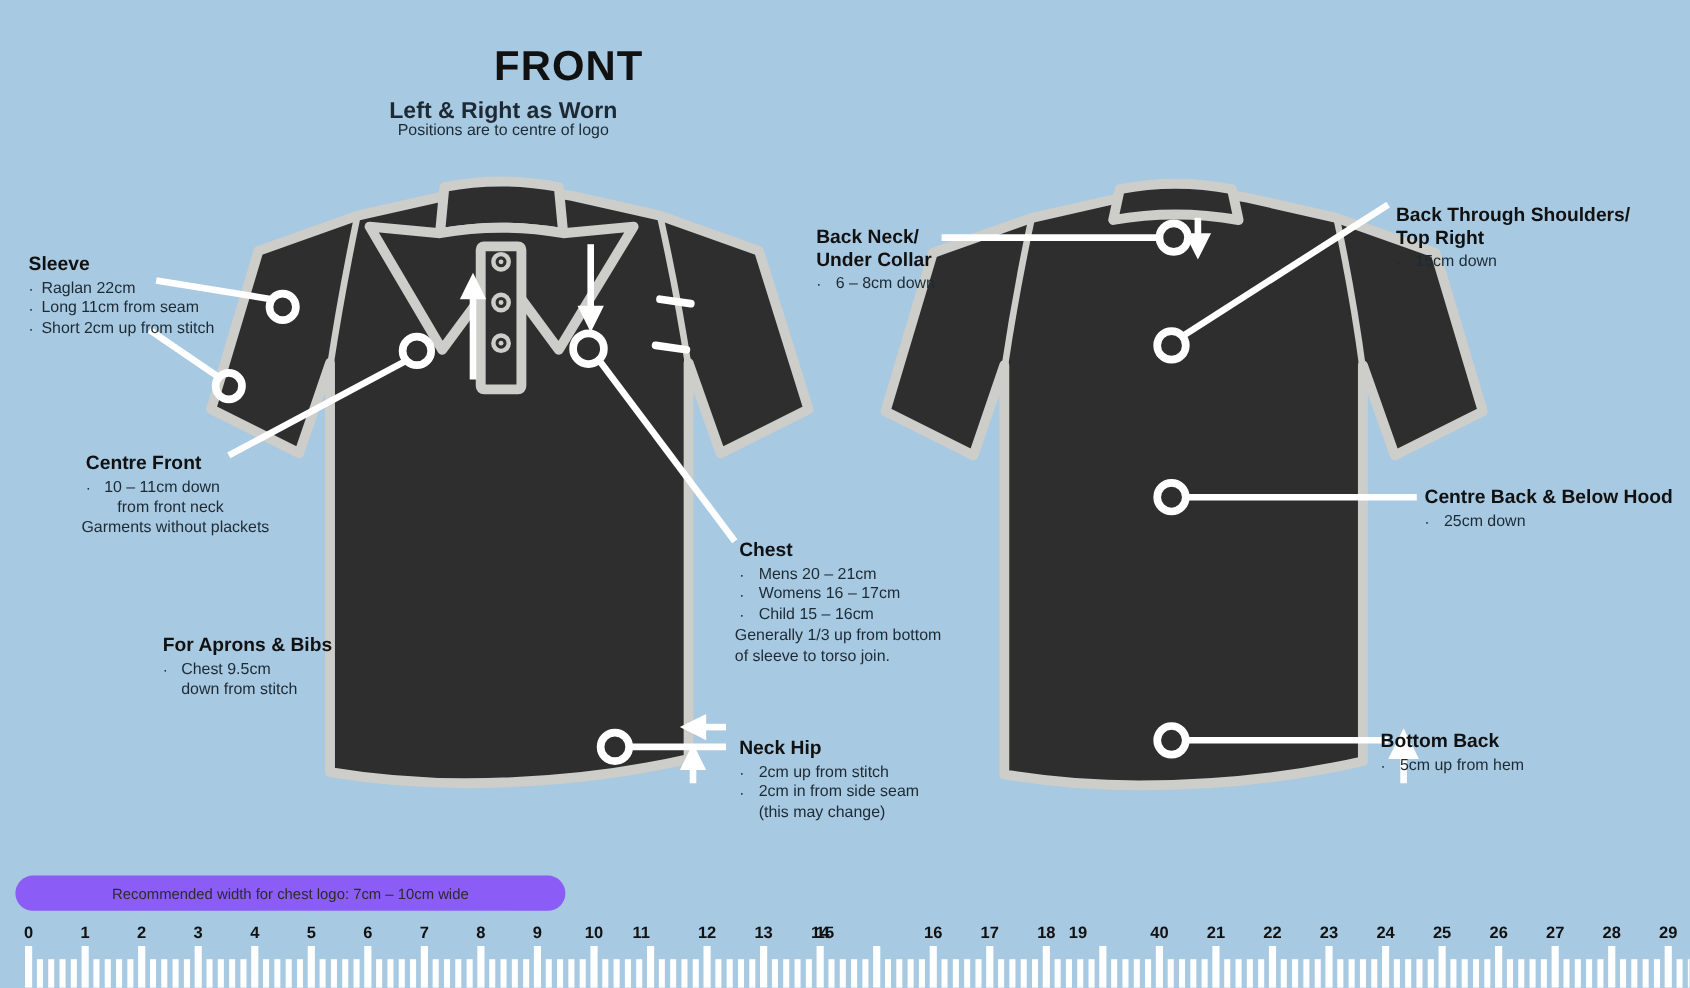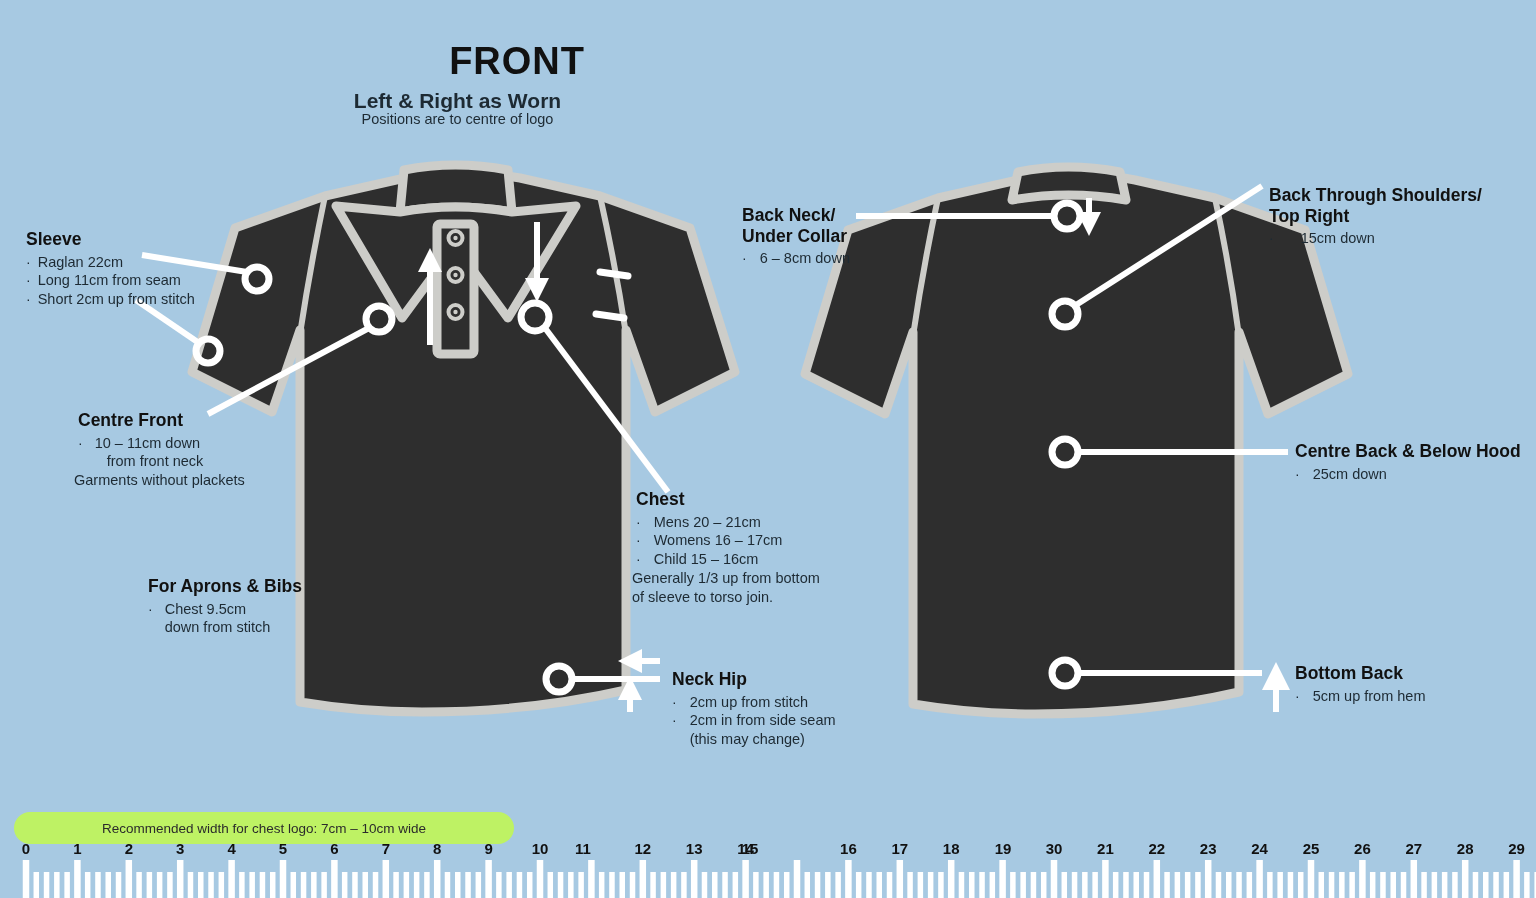--- a/index.html
+++ b/index.html
@@ -26,23 +26,23 @@
   .lbl-title{font-size:17.5px;font-weight:bold;color:#111;line-height:1.18;}
   .lbl-line{font-size:14.5px;color:#1d2a33;line-height:1.3;white-space:nowrap;}
   .bullets{margin-top:3px;}
   .brow{display:flex;gap:7px;align-items:flex-start;}
   .dot{font-size:14px;line-height:1.3;color:#1d2a33;}
   .bi{display:flex;flex-direction:column;}
 
   .pill{
     position:absolute;
     left:14px;top:796px;width:500px;height:32px;
-    background:#bef264;border-radius:16px;
+    background:#8b5cf6;border-radius:16px;
     display:flex;align-items:center;justify-content:center;
-    font-size:13.5px;color:#2b2b2b;margin-top:16px;
+    font-size:13.5px;color:#2b2b2b;
   }
   .ruler-num{
     position:absolute;font-size:15px;font-weight:bold;color:#111;
     transform:translateX(-50%);
     top:840px;
   }
 </style>
 </head>
 <body>
 
@@ -426,21 +426,21 @@
       <div class="brow" style="gap:12px;">
           <span class="dot">·</span>
         <span class="bi">
           <span class="lbl-line">Chest 9.5cm</span>
           <span class="lbl-line">down from stitch</span>
         </span>
       </div>
     </div>
   </div>
 
-  <div class="txt" style="left:636px;top:489px;">
+  <div class="txt" style="left:672px;top:489px;">
     <div class="lbl-title">Chest</div>
     <div class="bullets">
       <div class="brow" style="gap:13px;">
           <span class="dot">·</span>
           <span class="lbl-line">Mens 20 – 21cm</span>
         </div>
       <div class="brow" style="gap:13px;">
           <span class="dot">·</span>
           <span class="lbl-line">Womens 16 – 17cm</span>
         </div>
@@ -478,38 +478,38 @@
           <span class="dot">·</span>
           <span class="lbl-line">6 – 8cm down</span>
         </div>
     </div>
   </div>
 
   <div class="txt" style="left:1269px;top:185px;">
     <div class="lbl-title">Back Through Shoulders/</div>
     <div class="lbl-title">Top Right</div>
     <div class="bullets">
-      <div class="brow" style="gap:27px;">
+      <div class="brow" style="gap:13px;">
           <span class="dot">·</span>
           <span class="lbl-line">15cm down</span>
         </div>
     </div>
   </div>
 
   <div class="txt" style="left:1295px;top:441px;">
     <div class="lbl-title">Centre Back &amp; Below Hood</div>
     <div class="bullets">
       <div class="brow" style="gap:13px;">
           <span class="dot">·</span>
           <span class="lbl-line">25cm down</span>
         </div>
     </div>
   </div>
 
-  <div class="txt" style="left:1295px;top:663px;">
+  <div class="txt" style="left:1255px;top:663px;">
     <div class="lbl-title">Bottom Back</div>
     <div class="bullets">
       <div class="brow" style="gap:13px;">
           <span class="dot">·</span>
           <span class="lbl-line">5cm up from hem</span>
         </div>
     </div>
   </div>
 
   <div class="pill">
@@ -529,22 +529,22 @@
       <div class="ruler-num" style="left: 488.6px;">9</div>
       <div class="ruler-num" style="left: 540px;">10</div>
       <div class="ruler-num" style="left: 583px;">11</div>
       <div class="ruler-num" style="left: 642.8px;">12</div>
       <div class="ruler-num" style="left: 694.2px;">13</div>
       <div class="ruler-num" style="left: 745.6px;">14</div>
       <div class="ruler-num" style="left: 750px;">15</div>
       <div class="ruler-num" style="left: 848.4px;">16</div>
       <div class="ruler-num" style="left: 899.8px;">17</div>
       <div class="ruler-num" style="left: 951.2px;">18</div>
-      <div class="ruler-num" style="left: 1003px;">19</div>
-      <div class="ruler-num" style="left: 1054px;">30</div>
+      <div class="ruler-num" style="left: 980px;">19</div>
+      <div class="ruler-num" style="left: 1054px;">40</div>
       <div class="ruler-num" style="left: 1105.4px;">21</div>
       <div class="ruler-num" style="left: 1156.8px;">22</div>
       <div class="ruler-num" style="left: 1208.2px;">23</div>
       <div class="ruler-num" style="left: 1259.6px;">24</div>
       <div class="ruler-num" style="left: 1311px;">25</div>
       <div class="ruler-num" style="left: 1362.4px;">26</div>
       <div class="ruler-num" style="left: 1413.8px;">27</div>
       <div class="ruler-num" style="left: 1465.2px;">28</div>
       <div class="ruler-num" style="left: 1516.6px;">29</div>
     </div>

